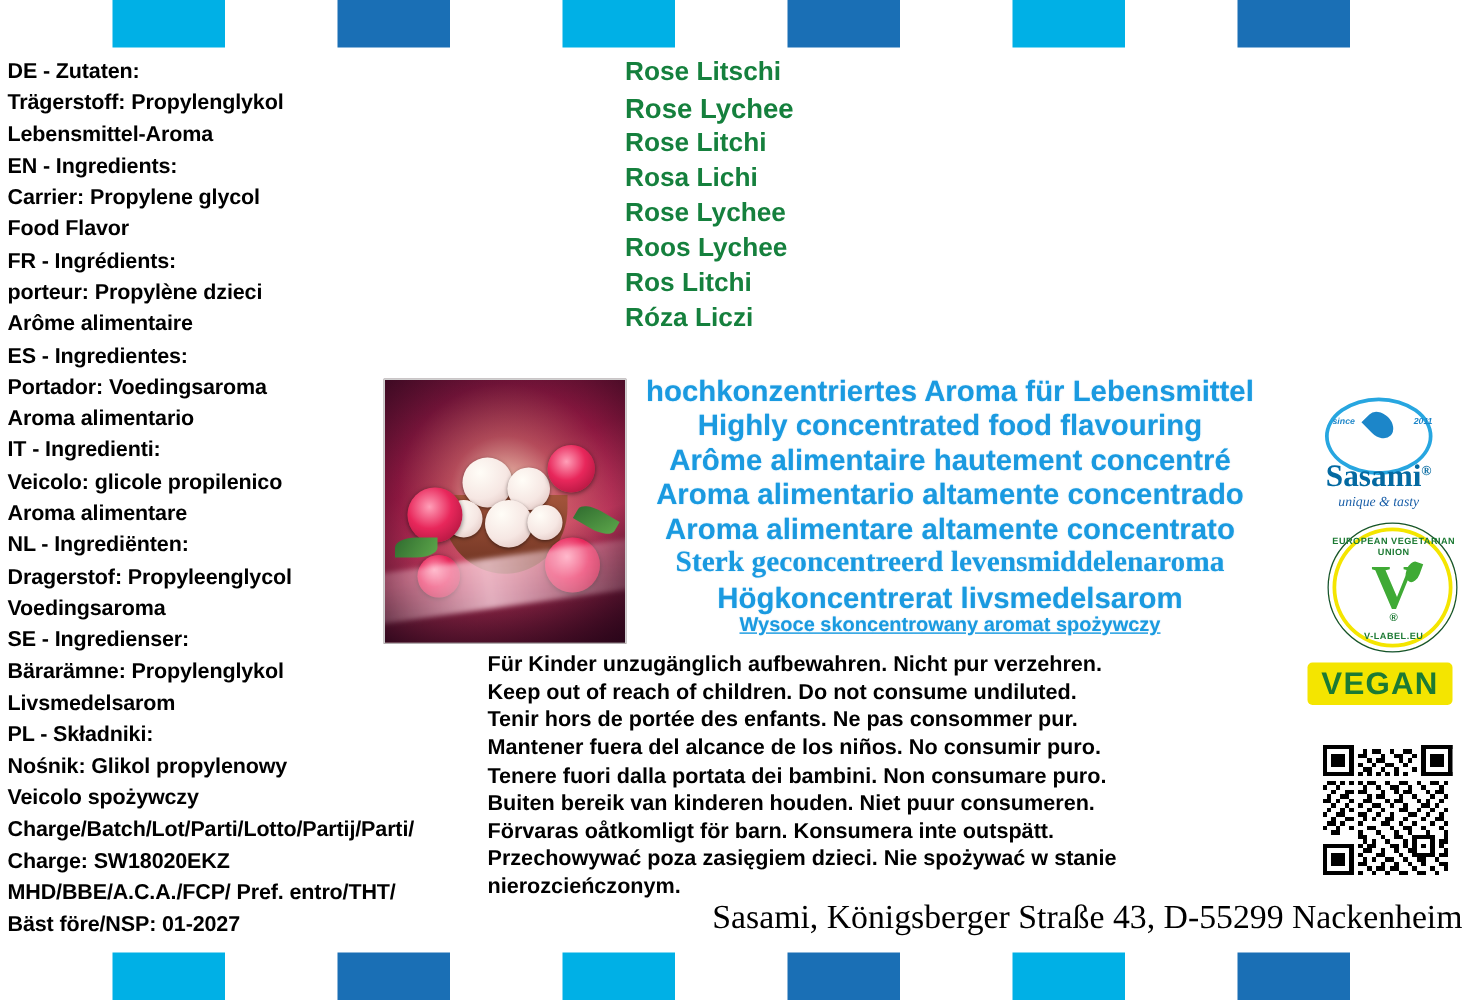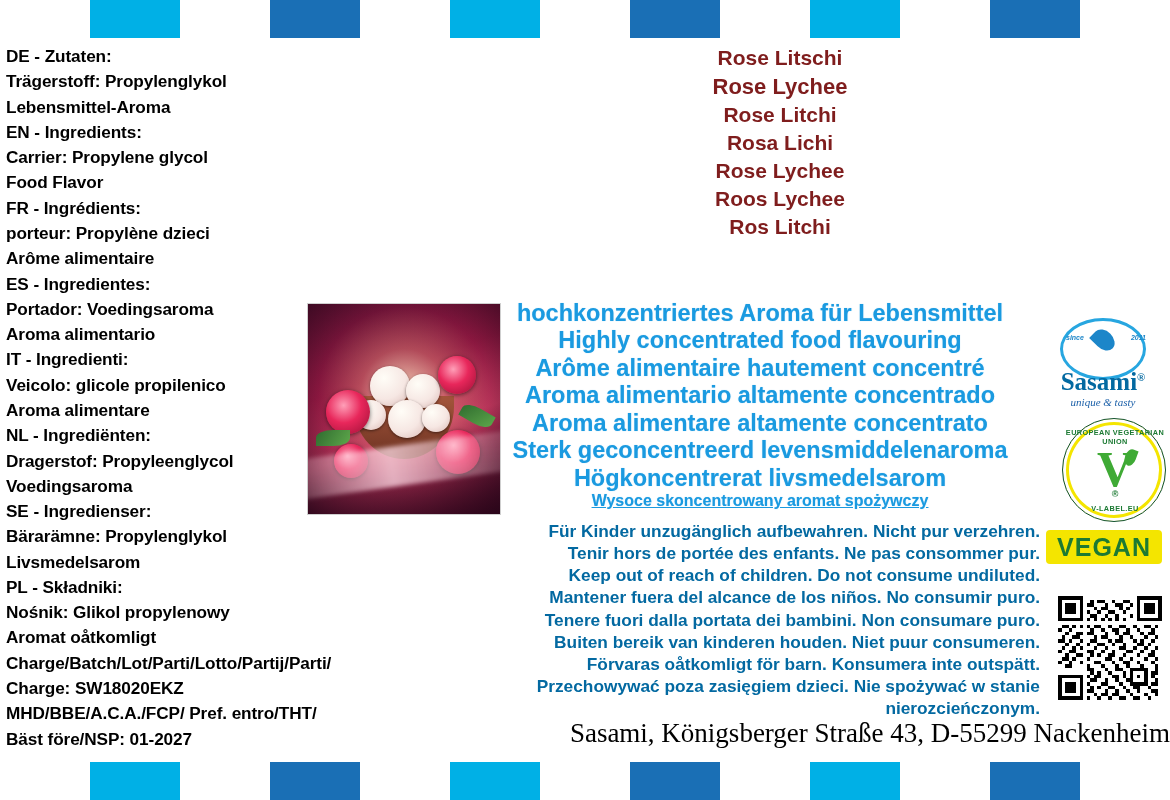--- a/index.html
+++ b/index.html
@@ -46,22 +46,21 @@
     letter-spacing: -0.1px;
   }
   .ingredients div { white-space: nowrap; }
 
   
   .names {
     position: absolute;
     left: 500px;
     top: 44px;
     width: 560px;
-    text-align: center;
-    color: #7f1d1d;
+    color: #15803d;
     font-weight: bold;
   }
   .names div { line-height: 1.33; }
   .name-0 { font-size: 21px; }
   .name-1 { font-size: 22px; }
   .name-2 { font-size: 21px; }
   .name-3 { font-size: 21px; }
   .name-4 { font-size: 21px; }
   .name-5 { font-size: 21px; }
   .name-6 { font-size: 21px; }
@@ -127,32 +126,32 @@
     font-weight: bold;
     line-height: 1.17;
     text-shadow: 0 0 1px rgba(26,154,224,0.45);
   }
   .headlines div { white-space: nowrap; }
   .hl-0 { font-size: 23.5px; }
   .hl-1 { font-size: 23.5px; }
   .hl-2 { font-size: 23.5px; }
   .hl-3 { font-size: 23.5px; }
   .hl-4 { font-size: 23.5px; }
-  .hl-5 { font-size: 23.5px; }
+  .hl-5 { font-size: 23.5px; font-family: Liberation Serif, serif; }
   .hl-6 { font-size: 23.5px; }
   .hl-7 { font-size: 16px; text-decoration: underline; }
 
   
   .warnings {
     position: absolute;
     left: 390px;
     top: 520px;
     width: 650px;
-    text-align: right;
-    color: #0369a1;
+    text-align: left;
+    color: #000000;
     font-weight: bold;
     font-size: 17.3px;
     line-height: 1.28;
   }
   .warnings div { white-space: nowrap; }
   .warnings div.wrap { white-space: normal; }
 
   
   .address {
     position: absolute;
@@ -350,35 +349,36 @@
       <div>Veicolo: glicole propilenico</div>
       <div>Aroma alimentare</div>
       <div>NL - Ingrediënten:</div>
       <div>Dragerstof: Propyleenglycol</div>
       <div>Voedingsaroma</div>
       <div>SE - Ingredienser:</div>
       <div>Bärarämne: Propylenglykol</div>
       <div>Livsmedelsarom</div>
       <div>PL - Składniki:</div>
       <div>Nośnik: Glikol propylenowy</div>
-      <div>Aromat oåtkomligt</div>
+      <div>Veicolo spożywczy</div>
       <div>Charge/Batch/Lot/Parti/Lotto/Partij/Parti/</div>
       <div>Charge: SW18020EKZ</div>
       <div>MHD/BBE/A.C.A./FCP/ Pref. entro/THT/</div>
       <div>Bäst före/NSP: 01-2027</div>
     </div>
 
   <div class="names" id="names">
       <div class="name-0">Rose Litschi</div>
       <div class="name-1">Rose Lychee</div>
       <div class="name-2">Rose Litchi</div>
       <div class="name-3">Rosa Lichi</div>
       <div class="name-4">Rose Lychee</div>
       <div class="name-5">Roos Lychee</div>
       <div class="name-6">Ros Litchi</div>
+      <div class="name-7">Róza Liczi</div>
     </div>
 
   <div class="product-image">
     <div class="glow"></div>
     <div class="bowl"></div>
     <div class="lychee" style="left:62px;top:62px;width:40px;height:40px;"></div>
     <div class="lychee" style="left:98px;top:70px;width:34px;height:34px;"></div>
     <div class="lychee" style="left:80px;top:96px;width:38px;height:38px;"></div>
     <div class="lychee" style="left:48px;top:96px;width:30px;height:30px;"></div>
     <div class="lychee" style="left:114px;top:100px;width:28px;height:28px;"></div>
@@ -397,22 +397,22 @@
       <div class="hl-2">Arôme alimentaire hautement concentré</div>
       <div class="hl-3">Aroma alimentario altamente concentrado</div>
       <div class="hl-4">Aroma alimentare altamente concentrato</div>
       <div class="hl-5">Sterk geconcentreerd levensmiddelenaroma</div>
       <div class="hl-6">Högkoncentrerat livsmedelsarom</div>
       <div class="hl-7">Wysoce skoncentrowany aromat spożywczy</div>
     </div>
 
   <div class="warnings" id="warnings">
       <div>Für Kinder unzugänglich aufbewahren. Nicht pur verzehren.</div>
+      <div>Keep out of reach of children. Do not consume undiluted.</div>
       <div>Tenir hors de portée des enfants. Ne pas consommer pur.</div>
-      <div>Keep out of reach of children. Do not consume undiluted.</div>
       <div>Mantener fuera del alcance de los niños. No consumir puro.</div>
       <div>Tenere fuori dalla portata dei bambini. Non consumare puro.</div>
       <div>Buiten bereik van kinderen houden. Niet puur consumeren.</div>
       <div>Förvaras oåtkomligt för barn. Konsumera inte outspätt.</div>
       <div class="wrap">Przechowywać poza zasięgiem dzieci. Nie spożywać w stanie nierozcieńczonym.</div>
     </div>
 
   <div class="address">Sasami, Königsberger Straße 43, D-55299 Nackenheim</div>
 
   <div class="sasami-logo">

